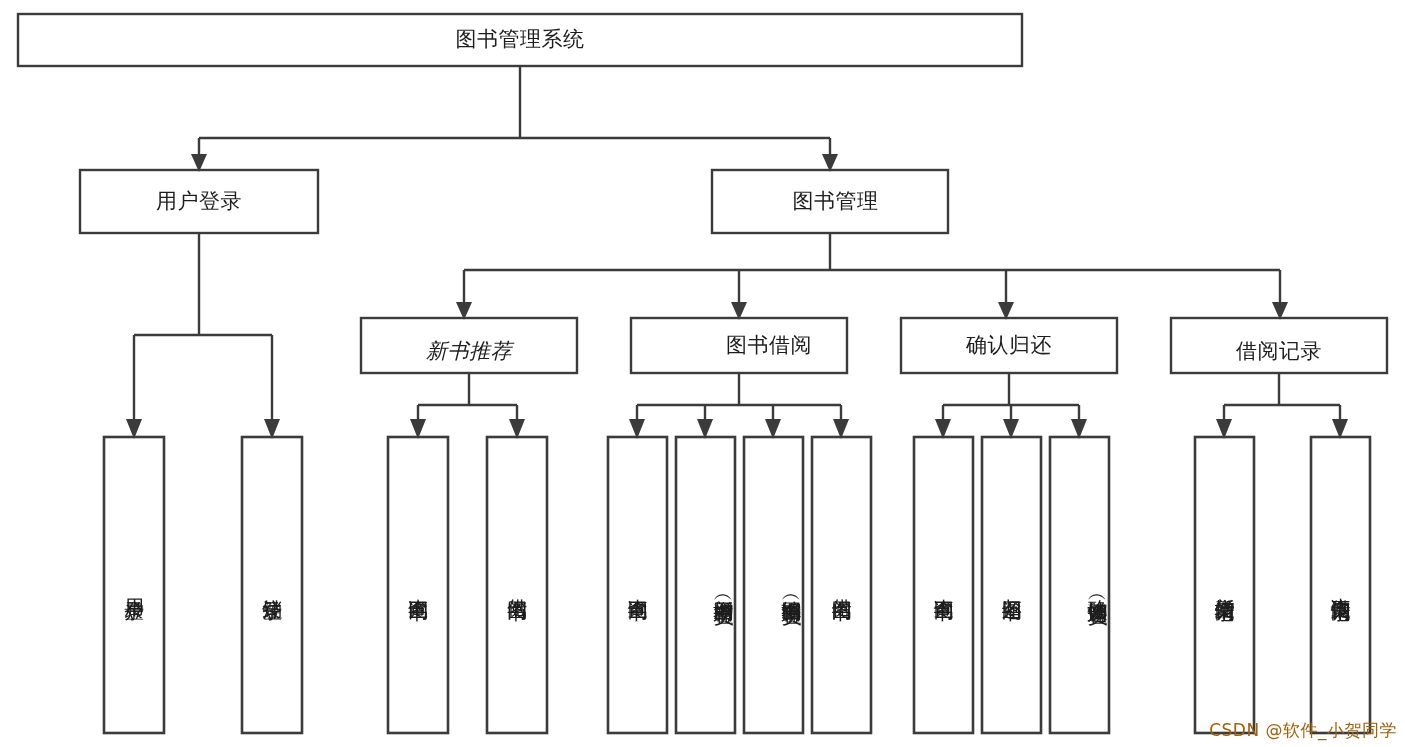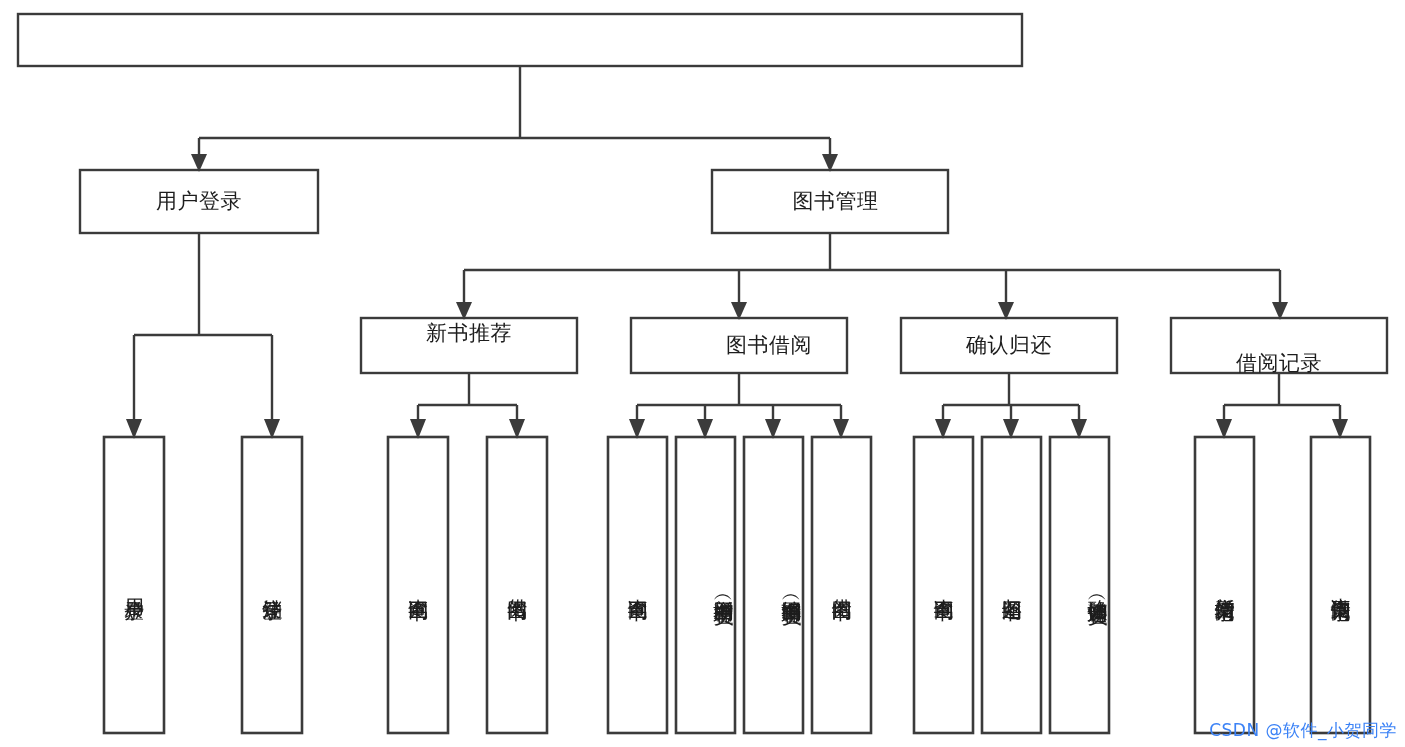--- a/index.html
+++ b/index.html
@@ -69,21 +69,21 @@
     letter-spacing: 1px;
     writing-mode: vertical-rl;
     text-orientation: upright;
     pointer-events: none;
   }
   #watermark {
     position: absolute;
     right: 8px;
     bottom: 5px;
     font-size: 17px;
-    color: #3b82f6;
+    color: #a16207;
     letter-spacing: 0.5px;
     white-space: nowrap;
     font-family: "DejaVu Sans", "Liberation Sans", sans-serif;
   }
 </style>
 </head>
 <body>
 
 <div id="diagram-root">
 
@@ -184,28 +184,29 @@
     <g>
       <path class="conn" d="M 1279 373 L 1279 405"></path>
       <path class="conn" d="M 1224 405 L 1340 405"></path>
       <path class="conn" d="M 1224 405 L 1224 423"></path>
       <path class="conn" d="M 1340 405 L 1340 423"></path>
       <polygon class="arrow-head" points="1216,419 1232,419 1224,439"></polygon>
       <polygon class="arrow-head" points="1332,419 1348,419 1340,439"></polygon>
     </g>
   </svg>
 
+  <div class="node-label-h" style="left:18px; top:14px; width:1004px; height:52px;">图书管理系统</div>
 
   <div class="node-label-h" style="left:80px; top:170px; width:238px; height:63px;">用户登录</div>
   <div class="node-label-h" style="left:712px; top:170px; width:247px; height:63px;">图书管理</div>
 
-  <div class="node-label-h" style="left:361px; top:300px; width:216px; height:67px;">新书推荐</div>
+  <div class="node-label-h" style="left:361px; top:318px; width:216px; height:67px;font-style:italic;">新书推荐</div>
   <div class="node-label-h" style="left:631px; top:318px; width:216px; height:55px;margin-left:30px;">图书借阅</div>
   <div class="node-label-h" style="left:901px; top:318px; width:216px; height:55px;">确认归还</div>
-  <div class="node-label-h" style="left:1171px; top:336px; width:216px; height:55px;">借阅记录</div>
+  <div class="node-label-h" style="left:1171px; top:324px; width:216px; height:55px;">借阅记录</div>
 
   <div class="node-label-v" style="left:104px; top:437px; width:60px; height:296px;">用户登录</div>
   <div class="node-label-v" style="left:242px; top:437px; width:60px; height:296px;">注销登录</div>
 
   <div class="node-label-v" style="left:388px; top:437px; width:60px; height:296px;">查询图书</div>
   <div class="node-label-v" style="left:487px; top:437px; width:60px; height:296px;">借阅图书</div>
 
   <div class="node-label-v" style="left:608px; top:437px; width:59px; height:296px;">查询图书</div>
   <div class="node-label-v" style="left:676px; top:443px; width:59px; height:290px; align-items:flex-start;">新增图书（管理员）</div>
   <div class="node-label-v" style="left:744px; top:443px; width:59px; height:290px; align-items:flex-start;">编辑图书（管理员）</div>

